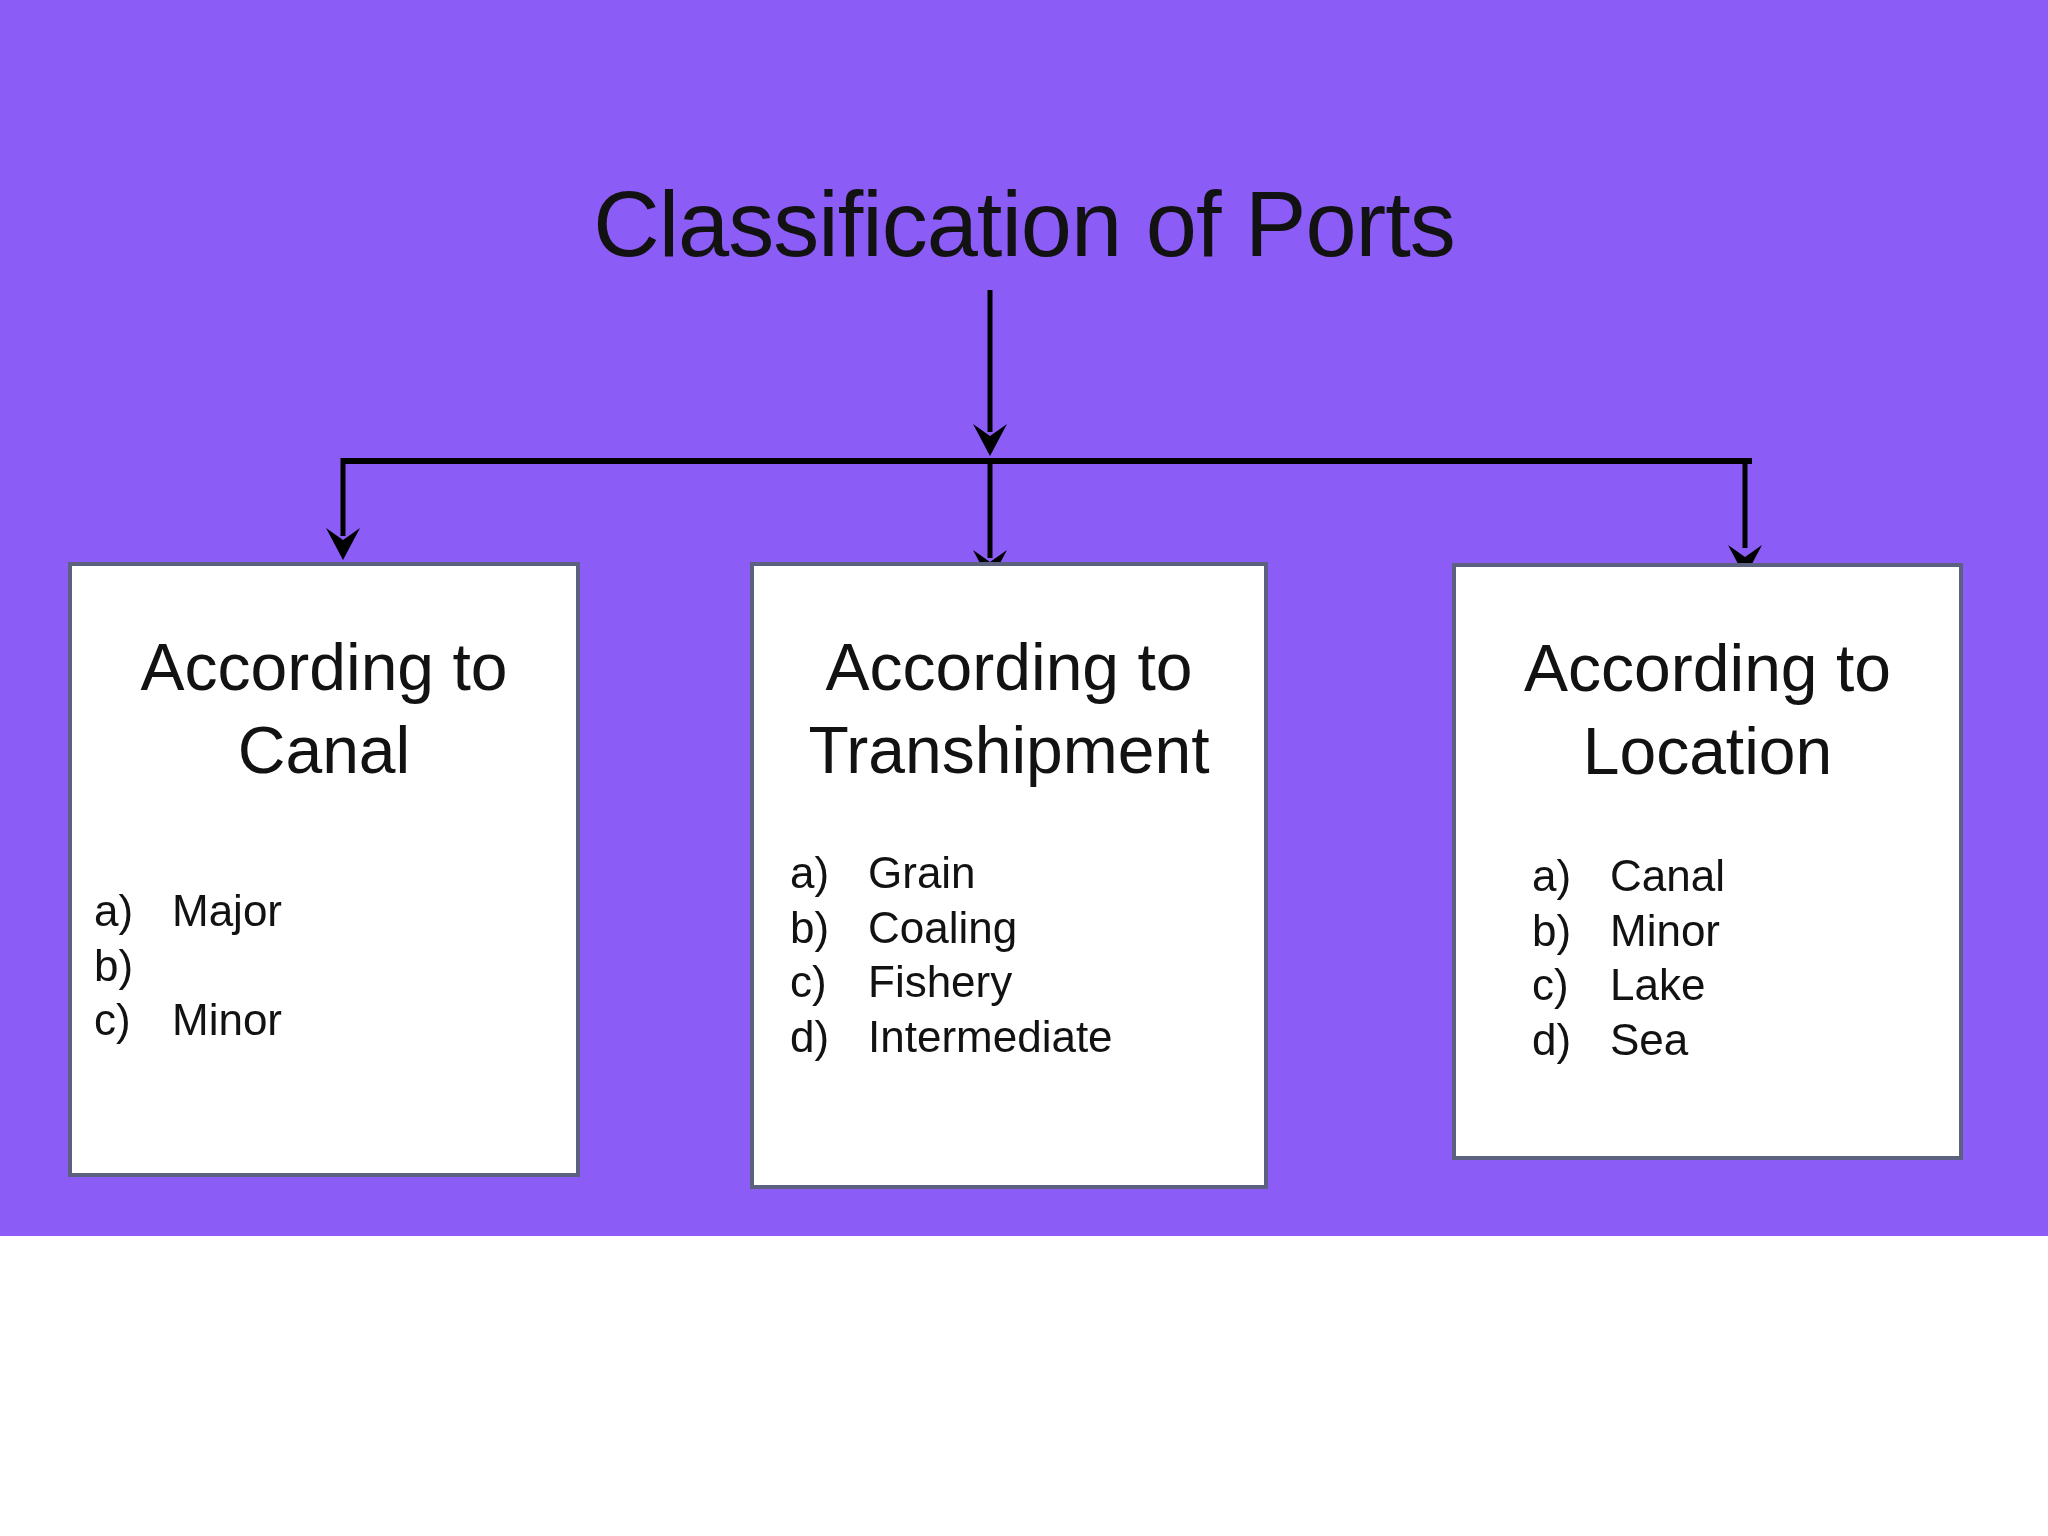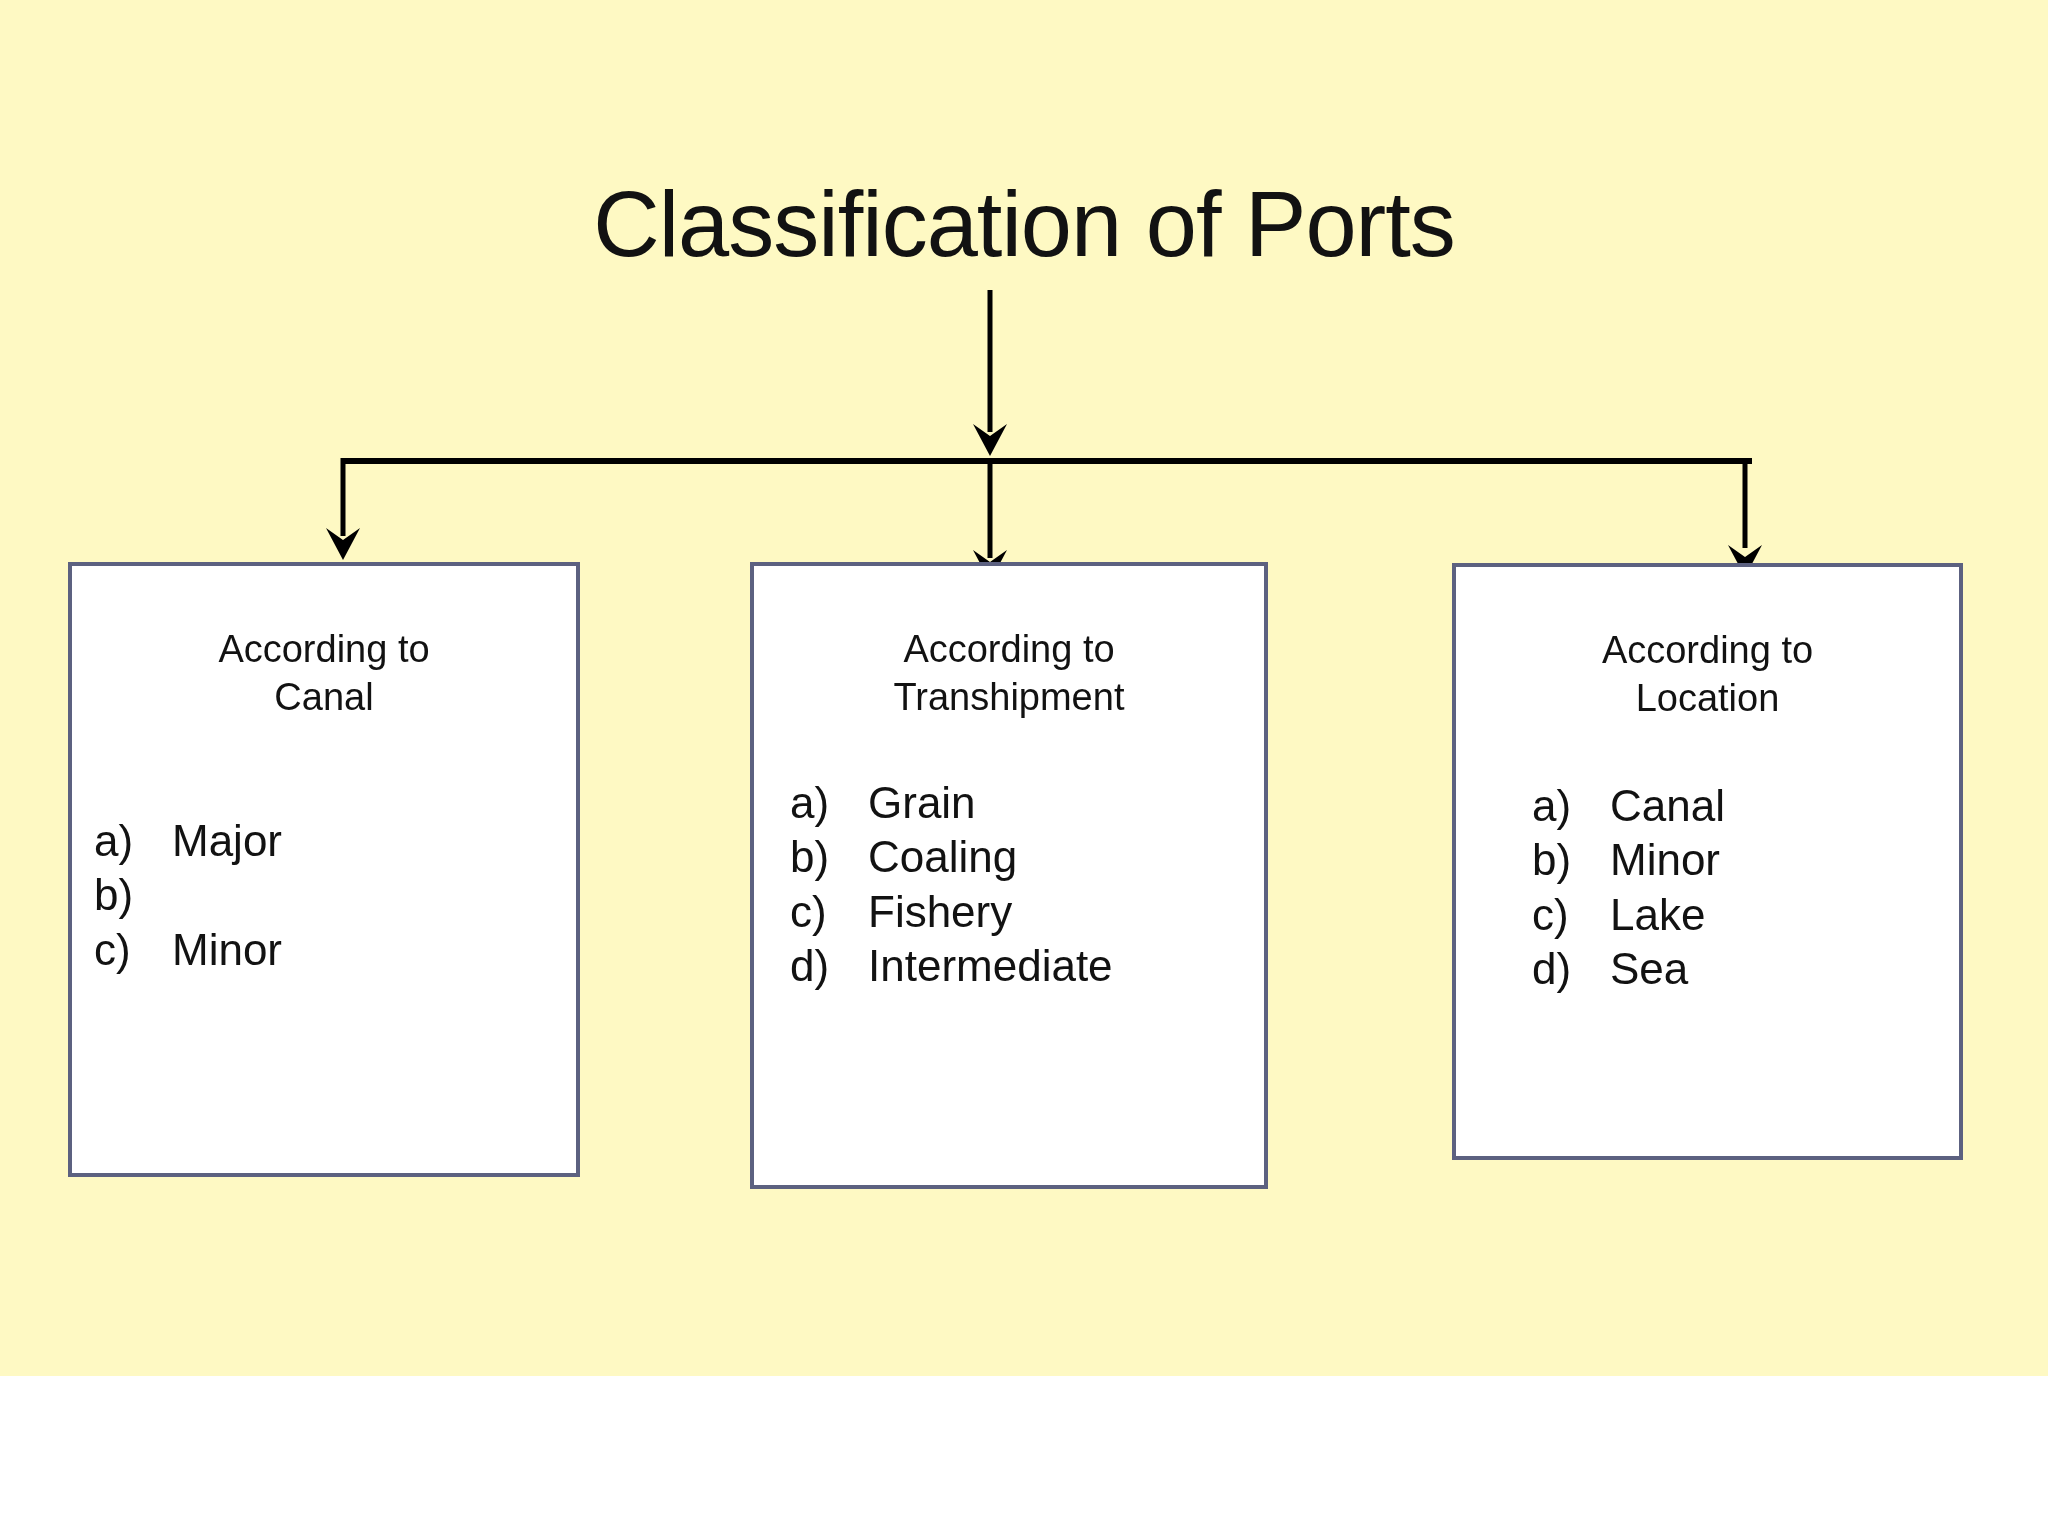--- a/index.html
+++ b/index.html
@@ -1,19 +1,19 @@
 <!DOCTYPE html>
 <html><head>
 <meta charset="utf-8">
 <style>
   html,body { margin:0; padding:0; background:#ffffff; }
   .slide {
     position:relative;
-    width:2048px; height:1376px;
-    background:#fef9c3;
+    width:2048px; height:1236px;
+    background:#8b5cf6;
     overflow:hidden;
     font-family:"Liberation Sans", sans-serif;
     color:#141414;
   }
   .slide-title {
     position:absolute;
     top:172px; left:0; width:100%;
     text-align:center;
     font-size:92px;
     font-weight:400;
@@ -32,21 +32,21 @@
     border:4px solid #5c6180;
     background:#ffffff;
   }
   .box-size      { left:68px;   top:562px; width:512px; height:615px; }
   .box-commodities { left:750px;  top:562px; width:518px; height:627px; }
   .box-location  { left:1452px; top:563px; width:511px; height:597px; }
 
   .box-heading {
     margin-top:60px;
     text-align:center;
-    font-size:38px;
+    font-size:66px;
     line-height:1.26;
     color:#121212;
   }
   .box-heading span { display:block; }
 
   .box-list {
     font-size:44px;
     line-height:1.24;
     color:#121212;
   }

